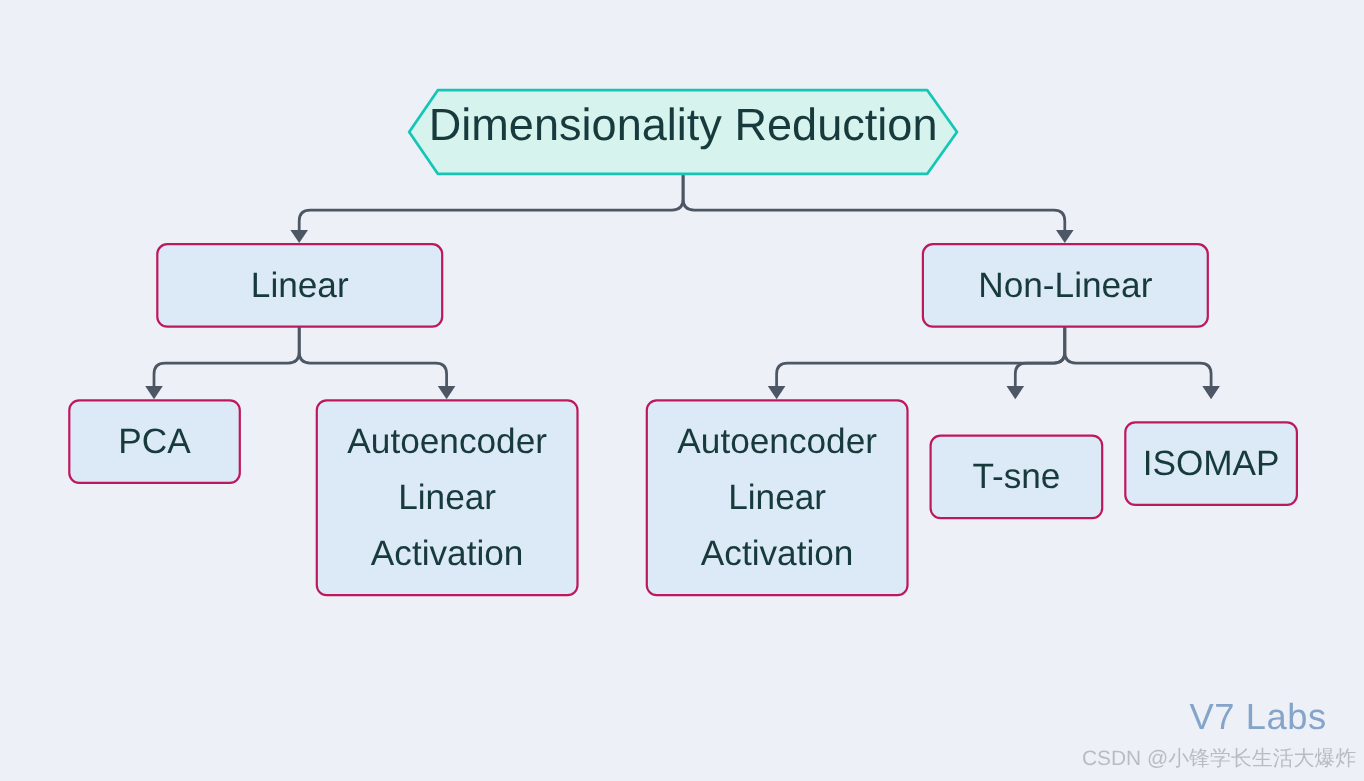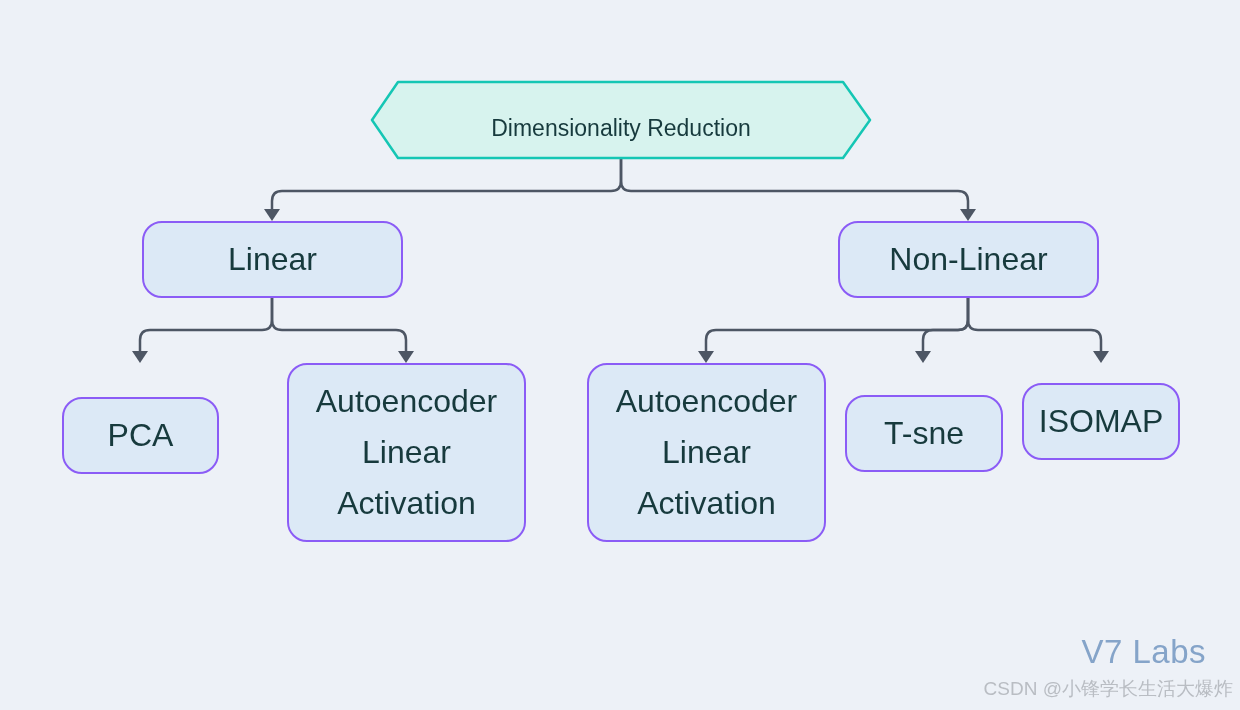--- a/index.html
+++ b/index.html
@@ -4,32 +4,32 @@
 <style>
   html,body{margin:0;padding:0;background:#edf1f7;}
   .canvas{
     position:relative;width:1240px;height:710px;overflow:hidden;
     background:#edf1f7;font-family:"Liberation Sans",sans-serif;
   }
   .edges{position:absolute;left:0;top:0;width:1240px;height:710px;}
   .node{
     position:absolute;box-sizing:border-box;
     display:flex;align-items:center;justify-content:center;
-    background:#dce9f6;border:2px solid #8b5cf6;border-radius:20px;
+    background:#dce9f6;border:2px solid #be185d;border-radius:10px;
     color:#173a3d;font-size:32px;line-height:1.6;
     text-align:center;white-space:pre-line;
   }
   .node--root{
     background:transparent;border:none;border-radius:0;
-    font-size:23px;
-    left:372px;top:100px;width:498px;height:56px;
+    font-size:41px;
+    left:372px;top:86px;width:498px;height:56px;
   }
   .n-linear{left:142px;top:221px;width:261px;height:77px;}
   .n-nonlinear{left:838px;top:221px;width:261px;height:77px;text-align:right;}
-  .n-pca{left:62px;top:363px;width:157px;height:77px;margin-top:34px;}
+  .n-pca{left:62px;top:363px;width:157px;height:77px;}
   .n-autol{left:287px;top:363px;width:239px;height:179px;}
   .n-autonl{left:587px;top:363px;width:239px;height:179px;}
   .n-tsne{left:845px;top:363px;width:158px;height:77px;margin-top:32px;}
   .n-isomap{left:1022px;top:383px;width:158px;height:77px;}
   .wm-brand{
     position:absolute;right:34px;top:633px;
     font-size:33px;color:#85a4c9;letter-spacing:0.5px;text-align:right;
   }
   .wm-attr{
     position:absolute;right:7px;top:676px;

